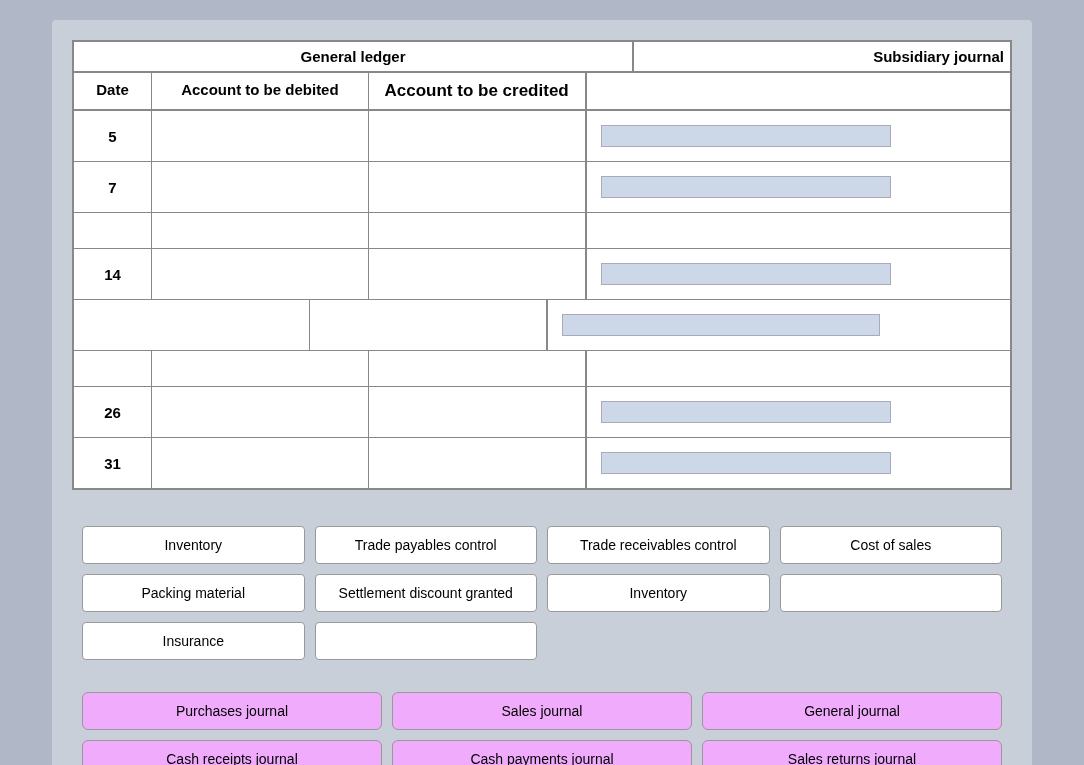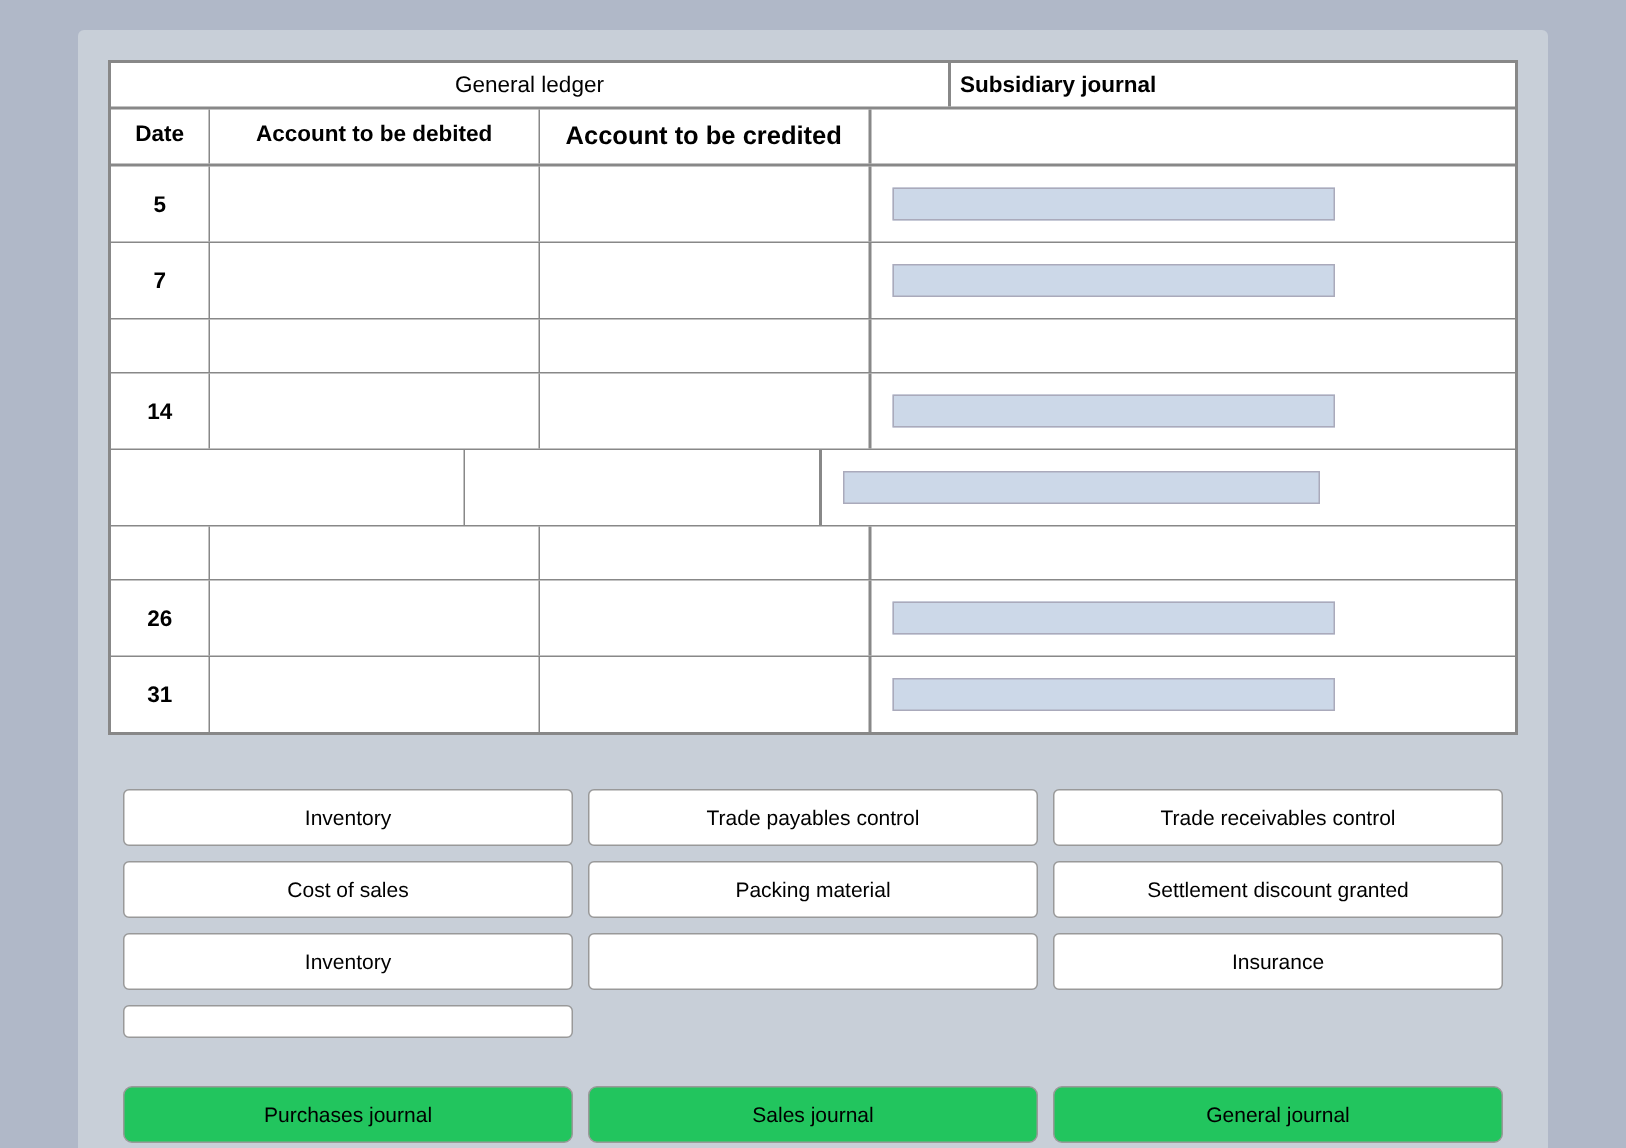--- a/index.html
+++ b/index.html
@@ -31,40 +31,40 @@
 
     .table-header-row {
       display: flex;
       border-bottom: 2px solid #888;
     }
 
     .header-general-ledger {
       flex: 3;
       border-right: 2px solid #888;
       text-align: center;
-      font-weight: normal;
+      font-weight: bold;
       padding: 6px;
       font-size: 15px;
     }
 
     .header-subsidiary-journal {
       flex: 2;
-      text-align: left;
+      text-align: right;
       font-weight: bold;
       padding: 6px;
       font-size: 15px;
     }
 
     .table-sub-header {
       display: flex;
       border-bottom: 2px solid #888;
     }
 
     .col-date {
-      width: 66px;
+      width: 78px;
       border-right: 1px solid #888;
       text-align: center;
       font-weight: bold;
       padding: 8px 4px;
       font-size: 15px;
     }
 
     .col-debit {
       flex: 1;
       border-right: 1px solid #888;
@@ -116,21 +116,21 @@
       height: 22px;
       background: #ccd8e8;
       border: 1px solid #aab;
       margin: 6px 10px;
       display: block;
     }
 
     
     .label-grid {
       display: grid;
-      grid-template-columns: repeat(3, 1fr);
+      grid-template-columns: repeat(4, 1fr);
       gap: 10px;
       margin-bottom: 20px;
       padding: 12px 10px;
     }
 
     .label-box {
       background: white;
       border: 1px solid #999;
       border-radius: 4px;
       text-align: center;
@@ -140,21 +140,21 @@
 
     
     .journal-grid {
       display: grid;
       grid-template-columns: repeat(3, 1fr);
       gap: 10px;
       padding: 0 10px;
     }
 
     .journal-btn {
-      background: #22c55e;
+      background: #f0abfc;
       border: 1px solid #999;
       border-radius: 6px;
       text-align: center;
       padding: 10px 8px;
       font-size: 14px;
       cursor: pointer;
     }
   </style>
 </head>
 <body>

